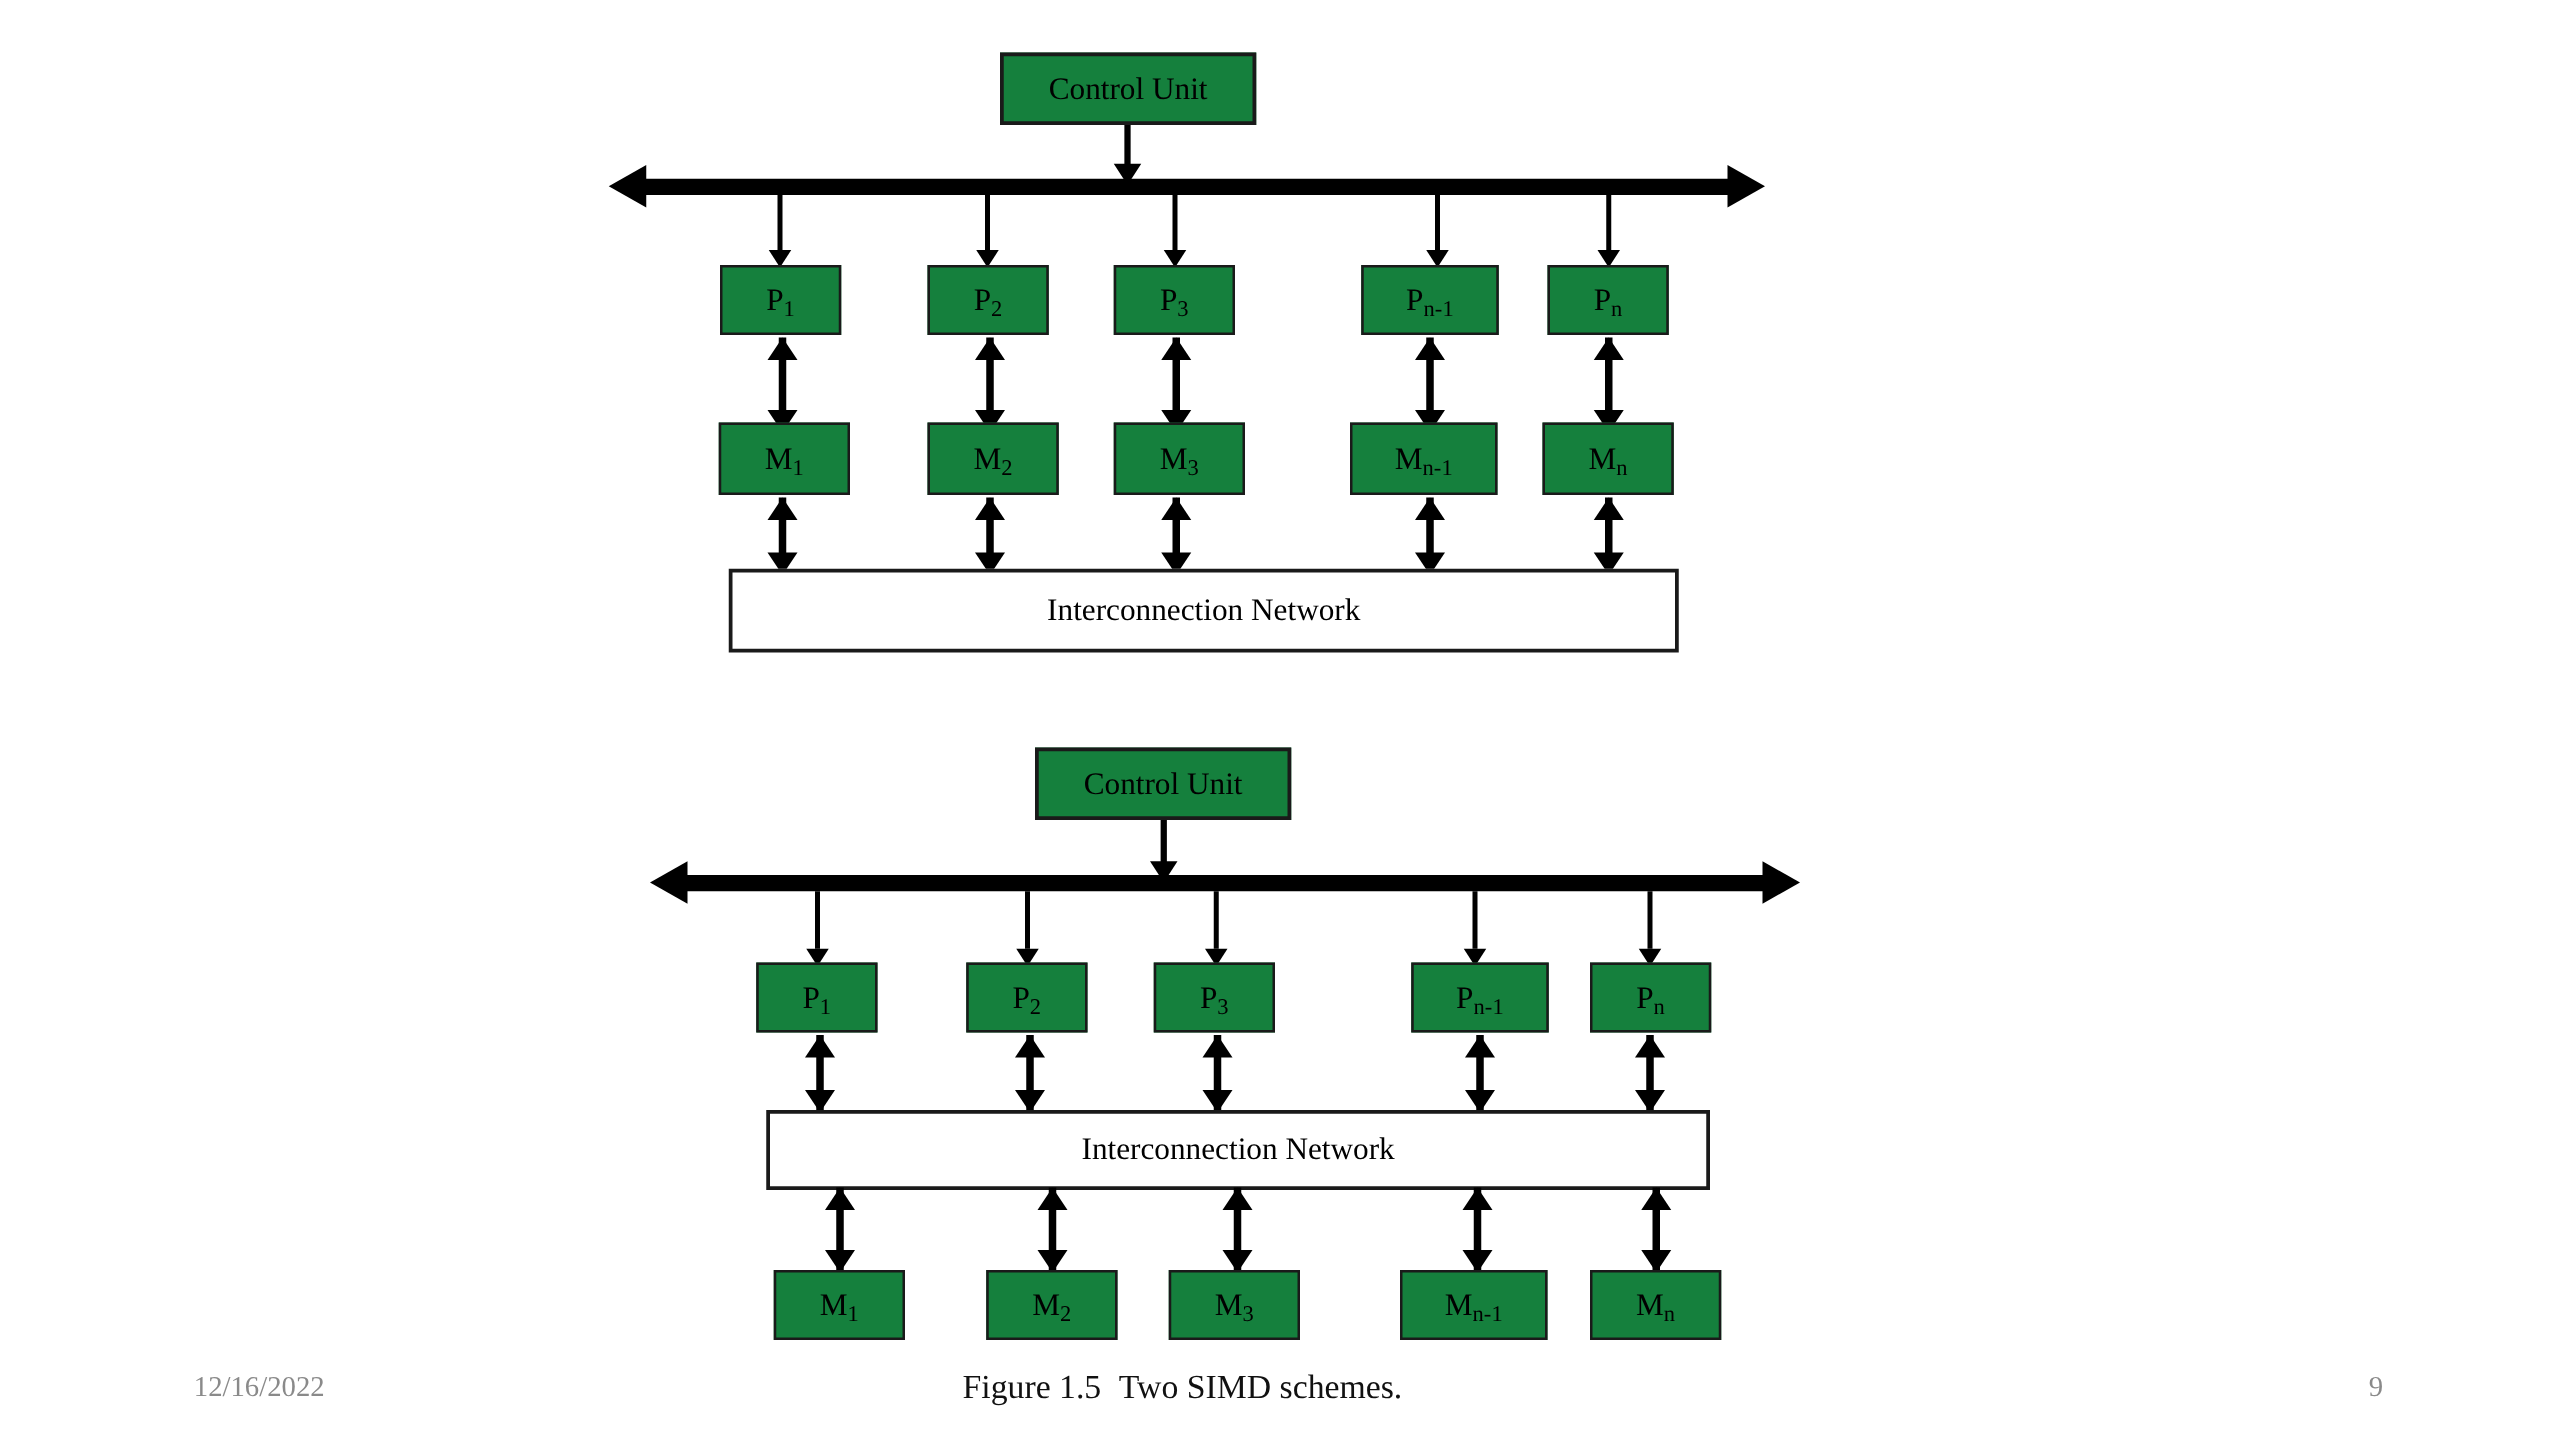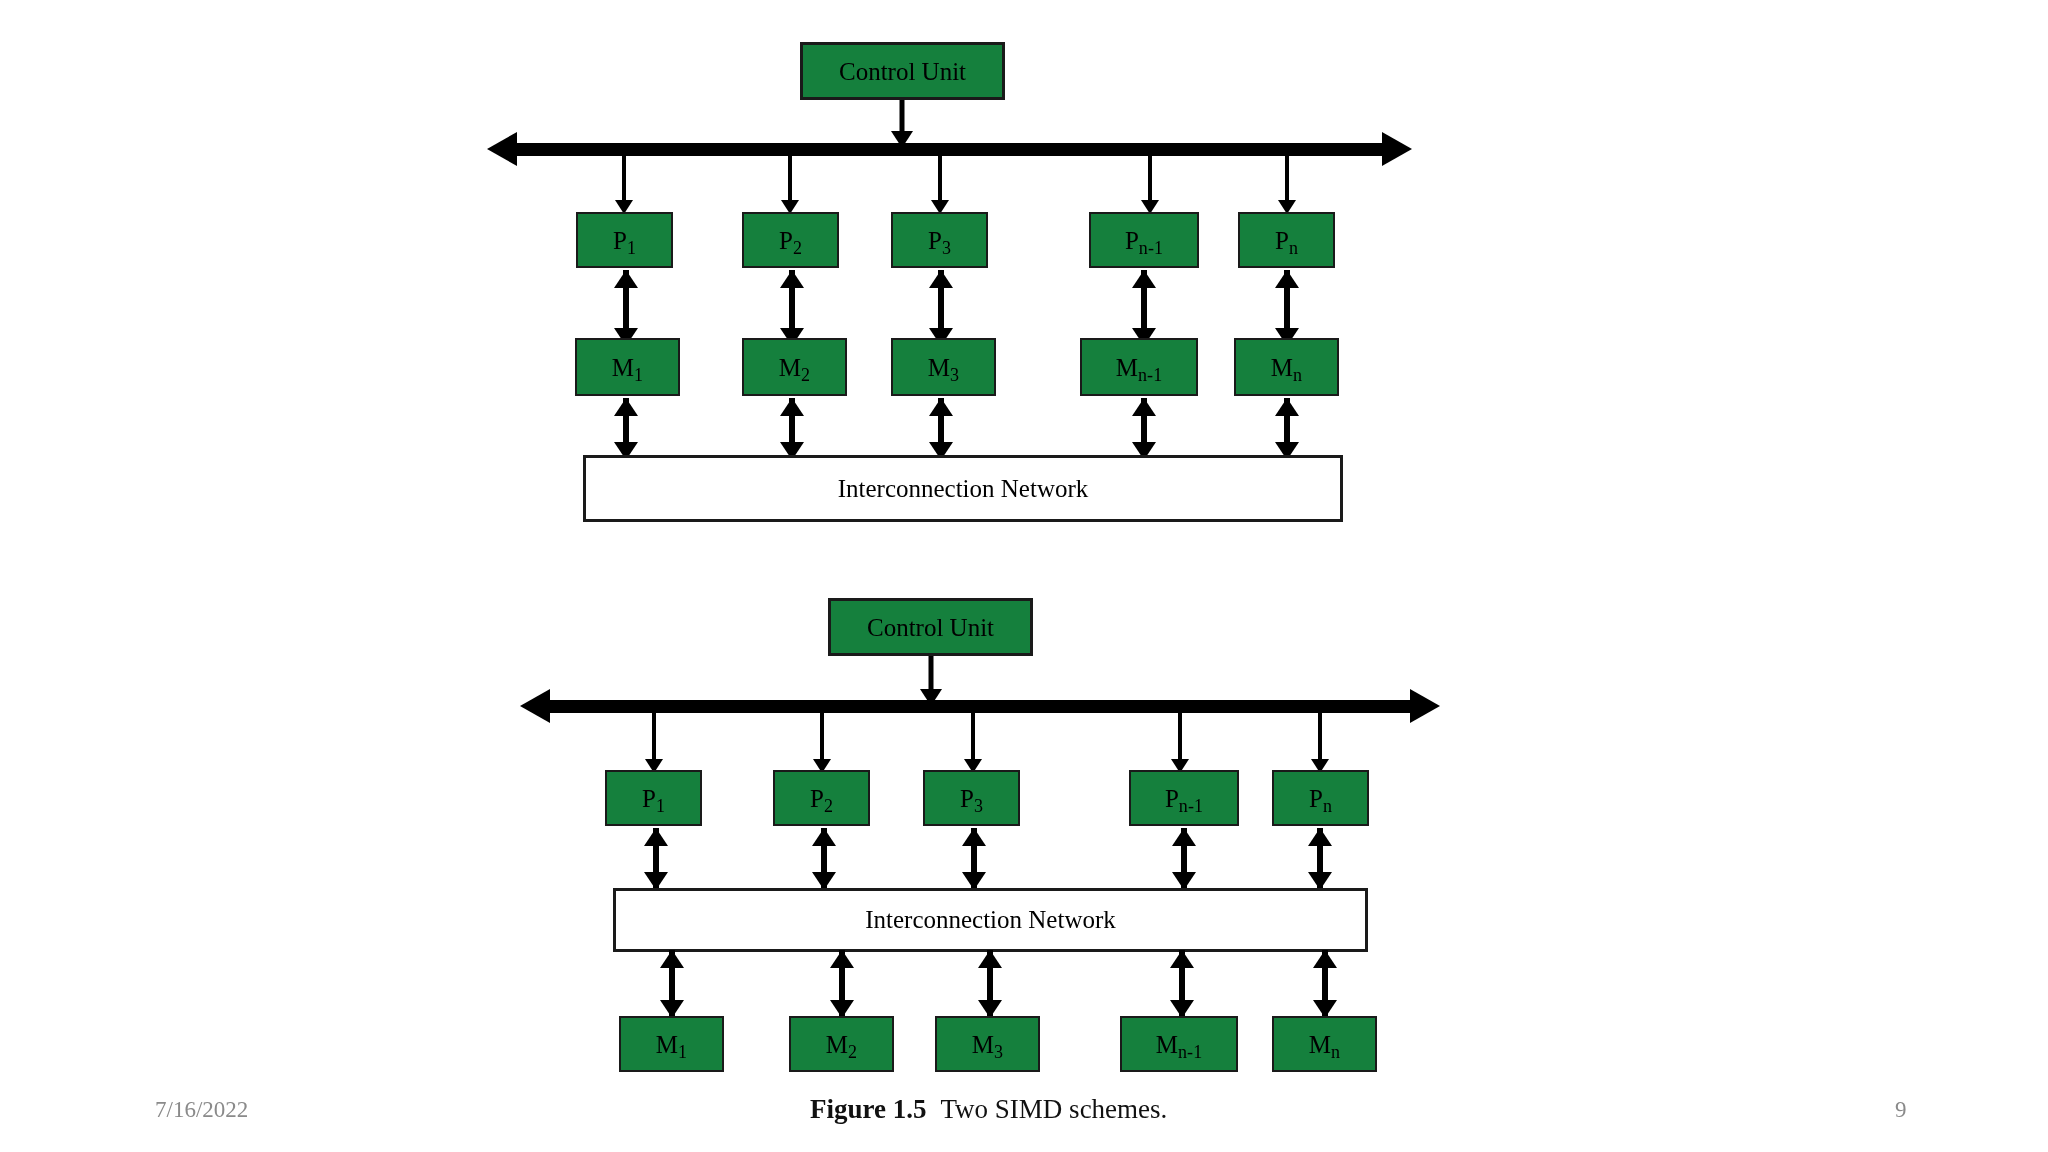--- a/index.html
+++ b/index.html
@@ -162,23 +162,22 @@
   }
   .caption {
     position: absolute;
     left: 770px;
     top: 1094px;
     font-size: 27px;
     white-space: nowrap;
     color: #111111;
   }
   .caption .figlabel {
-    font-weight: bold;
+    font-weight: normal;
     margin-right: 14px;
-    margin-left: 40px;
   }
 </style>
 </head>
 <body>
 
 <div class="slide">
 
   <div>
 
     <div class="box" style="left:800px; top:42px; width:205px; height:58px;">
@@ -426,21 +425,21 @@
       <span class="lbl">M<sub>3</sub></span>
     </div>
     <div class="box thin" style="left:1120px; top:1016px; width:118px; height:56px;">
       <span class="lbl">M<sub>n-1</sub></span>
     </div>
     <div class="box thin" style="left:1272px; top:1016px; width:105px; height:56px;">
       <span class="lbl">M<sub>n</sub></span>
     </div>
   </div>
 
-  <div class="footer-date">7/16/2022</div>
+  <div class="footer-date">12/16/2022</div>
 
   <div class="caption">
     <span class="figlabel">Figure 1.5</span><span>Two SIMD schemes.</span>
   </div>
 
   <div class="footer-page">9</div>
 
 </div>
 
 </body></html>

